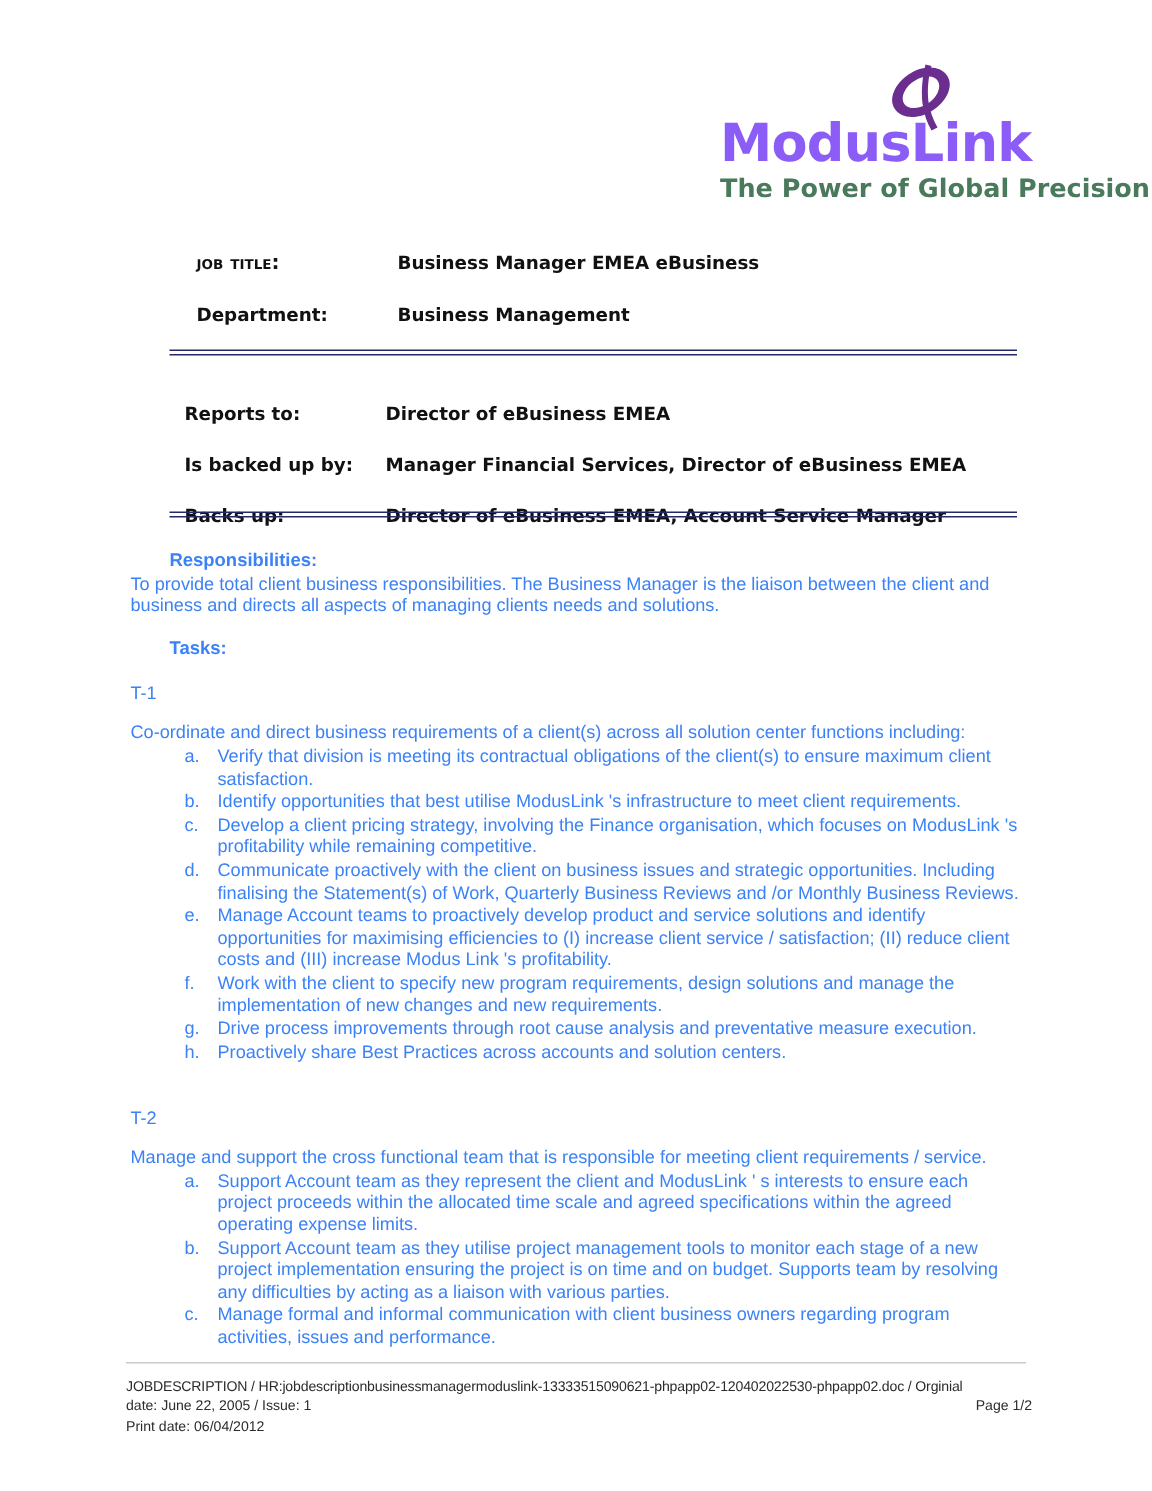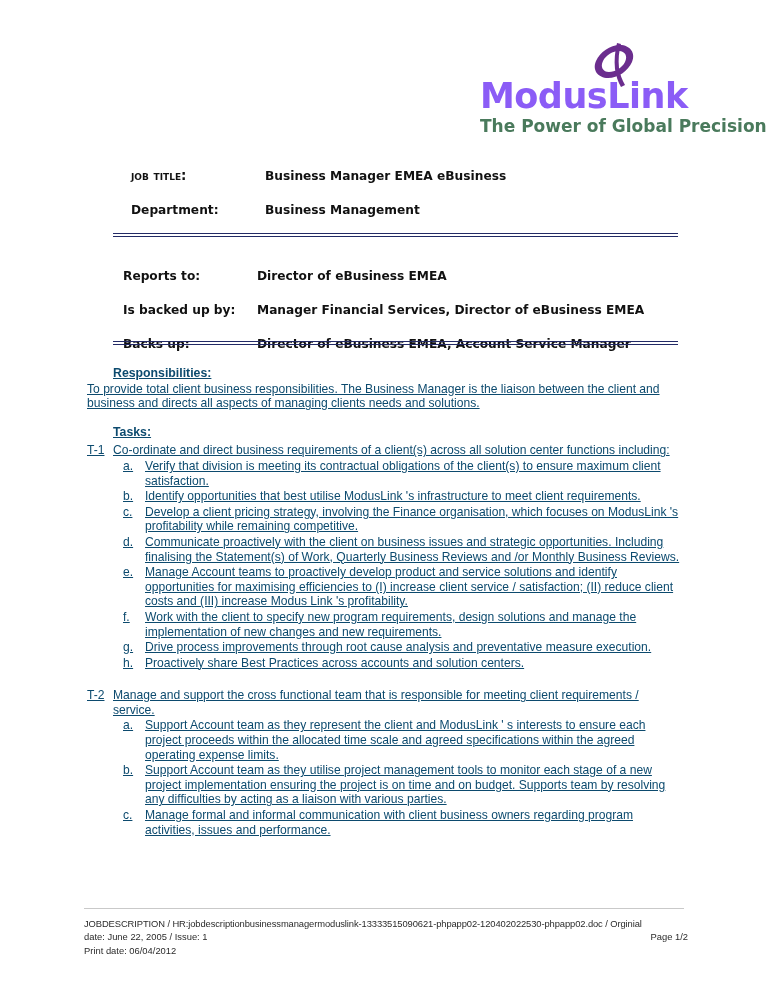--- a/index.html
+++ b/index.html
@@ -105,37 +105,37 @@
   .group-2 { position: absolute; left: 123px; top: 249px; width: 565px; margin-top: 20px; }
 
   
   .body-area {
     position: absolute;
     left: 87px;
     top: 366px;
     width: 594px;
     font-size: 12.1px;
     line-height: 14.6px;
-    color: #0c4a6e;
-    text-decoration: underline;
+    color: #3b82f6;
   }
   .sec-head {
     font-weight: bold;
     font-size: 12.3px;
     margin-left: 26px;
     margin-bottom: 1px;
   }
   .sec-para {
     margin-bottom: 0;
   }
   .spacer { height: 14px; }
 
   .task {
     display: flex;
-    margin-top: 4px;
+    margin-top: 16px;
+    flex-direction: column;
   }
   .task-key {
     flex: 0 0 26px;
     width: 26px;
   }
   .task-text { flex: 1 1 auto; }
 
   .alpha-list {
     margin: 0 0 0 26px;
     padding: 0;

